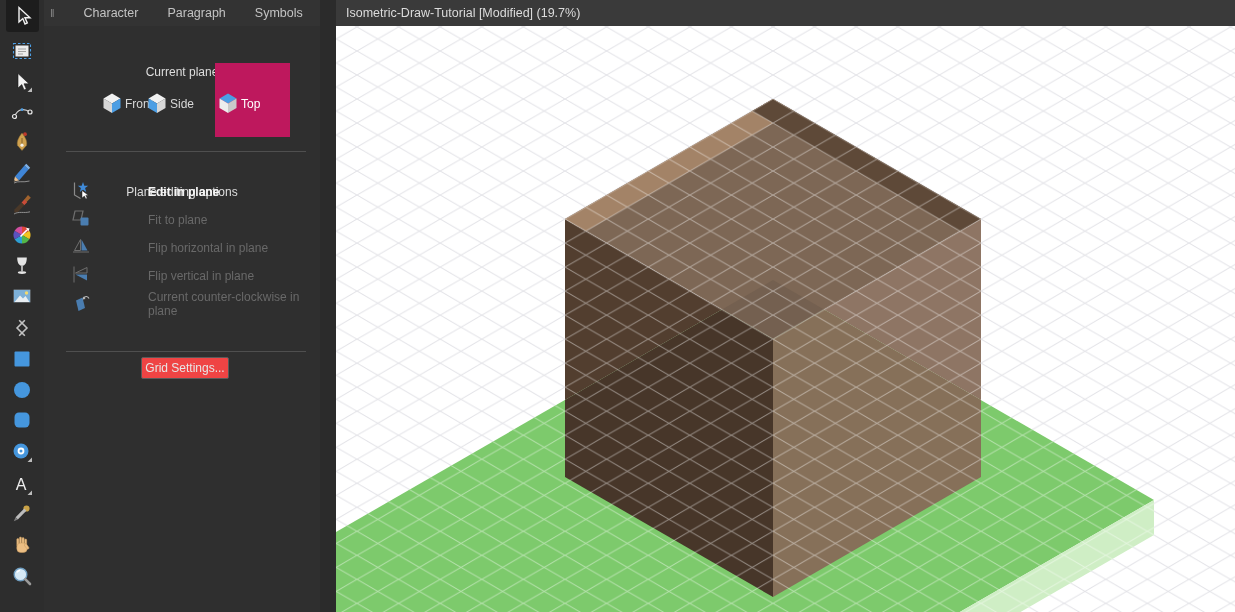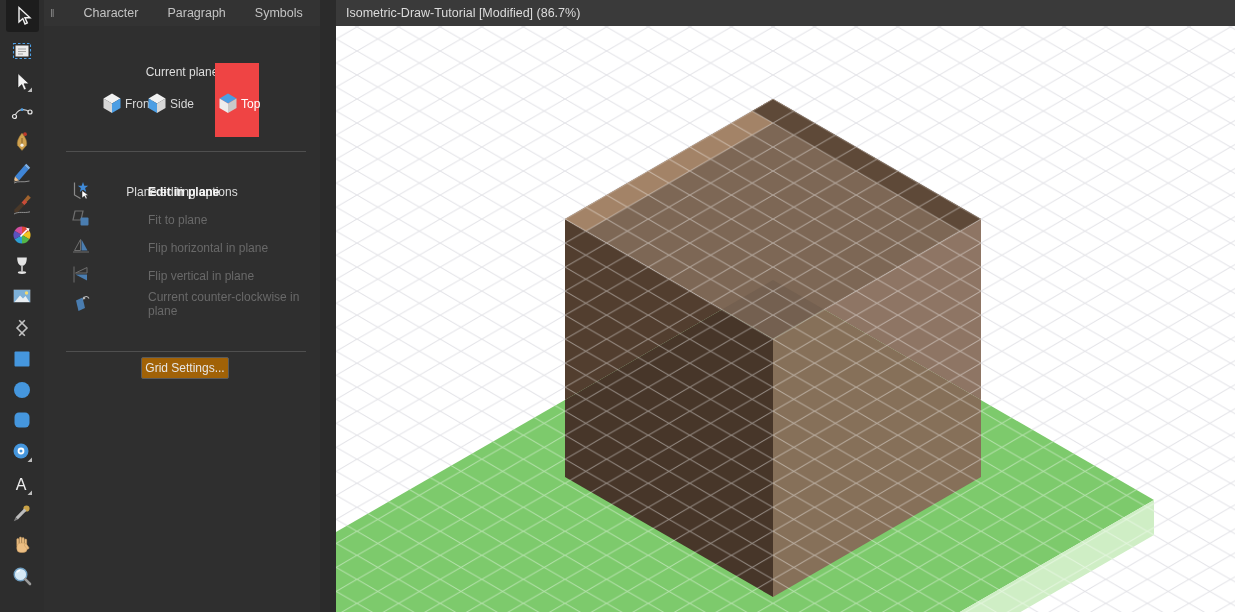--- a/index.html
+++ b/index.html
@@ -22,30 +22,30 @@
   .tool { position:absolute; left:11px; width:22px; height:22px; }
 
   
   .panel { position:absolute; left:44px; top:26px; width:276px; height:586px; background:#2f2f2f; }
   .panel-heading { position:absolute; width:100%; text-align:center; color:#dedede; font-size:12px; }
   .h-current { top:39px; }
   .h-editing { top:159px; }
   .plane-btn { position:absolute; top:37px; width:56px; height:74px; display:flex; flex-direction:row; align-items:center; }
   .plane-btn .pb-icon { margin-top:9px; }
   .plane-btn .pb-label { margin-top:7px; font-size:12px; color:#d8d8d8; }
-  .plane-btn.selected { background:#ef4444; width:44px;text-align:right; }
+  .plane-btn.selected { background:#be185d; width:75px;text-align:right; }
   .plane-btn.selected .pb-label { color:#ffffff; }
   .divider { position:absolute; left:22px; width:240px; height:1px; background:#4f4f4f; }
   .d1 { top:125px; }
   .d2 { top:325px; }
   .opt-row { position:absolute; left:0; width:276px; height:28px; display:flex; align-items:center; padding-left:26px;gap:48px; }
   .opt-row .opt-label { margin-left:8px; font-size:12px; }
   .opt-row.enabled .opt-label { color:#f5f5f5; font-weight:bold; }
   .opt-row.disabled .opt-label { color:#696969; }
-  .grid-settings { position:absolute; left:97px; top:331px; width:88px; height:22px; background:#a16207; border:1px solid #5a5a5a; border-radius:2px; color:#e6e6e6; font-size:12px; display:flex; align-items:center; justify-content:center; }
+  .grid-settings { position:absolute; left:97px; top:331px; width:88px; height:22px; background:#ef4444; border:1px solid #5a5a5a; border-radius:2px; color:#e6e6e6; font-size:12px; display:flex; align-items:center; justify-content:center; }
 
   
   .canvas-wrap { position:absolute; left:336px; top:26px; width:899px; height:586px; background:#ffffff; }
 </style>
 </head>
 <body>
 
 <div class="toolbox">
   <div class="toolbox-inner">
     <svg width="22" height="22" viewBox="0 0 22 22">
@@ -58,21 +58,21 @@
   <span class="drag-handle">‖</span>
   <div class="tab">Character</div>
   <div class="tab">Paragraph</div>
   <div class="tab">Symbols</div>
   <div class="tab active">Isometric</div>
 </div>
 
 <div class="gutter"></div>
 
 <div class="docbar">
-  <span>Isometric-Draw-Tutorial [Modified] (86.7%)</span>
+  <span>Isometric-Draw-Tutorial [Modified] (19.7%)</span>
 </div>
 
 <div class="tools">
 
   <div class="tool" style="top:6px">
     <svg width="22" height="22" viewBox="0 0 22 22">
       <rect x="4.5" y="6.5" width="13" height="11" fill="#ececec"></rect>
       <path d="M7 10 H15 M7 12.5 H15 M7 15 H12" stroke="#9a9a9a" stroke-width="0.9" fill="none"></path>
       <rect x="2.5" y="4.5" width="17" height="15" fill="none" stroke="#4c9ee4" stroke-width="1.1" stroke-dasharray="2.5 2"></rect>
     </svg>

